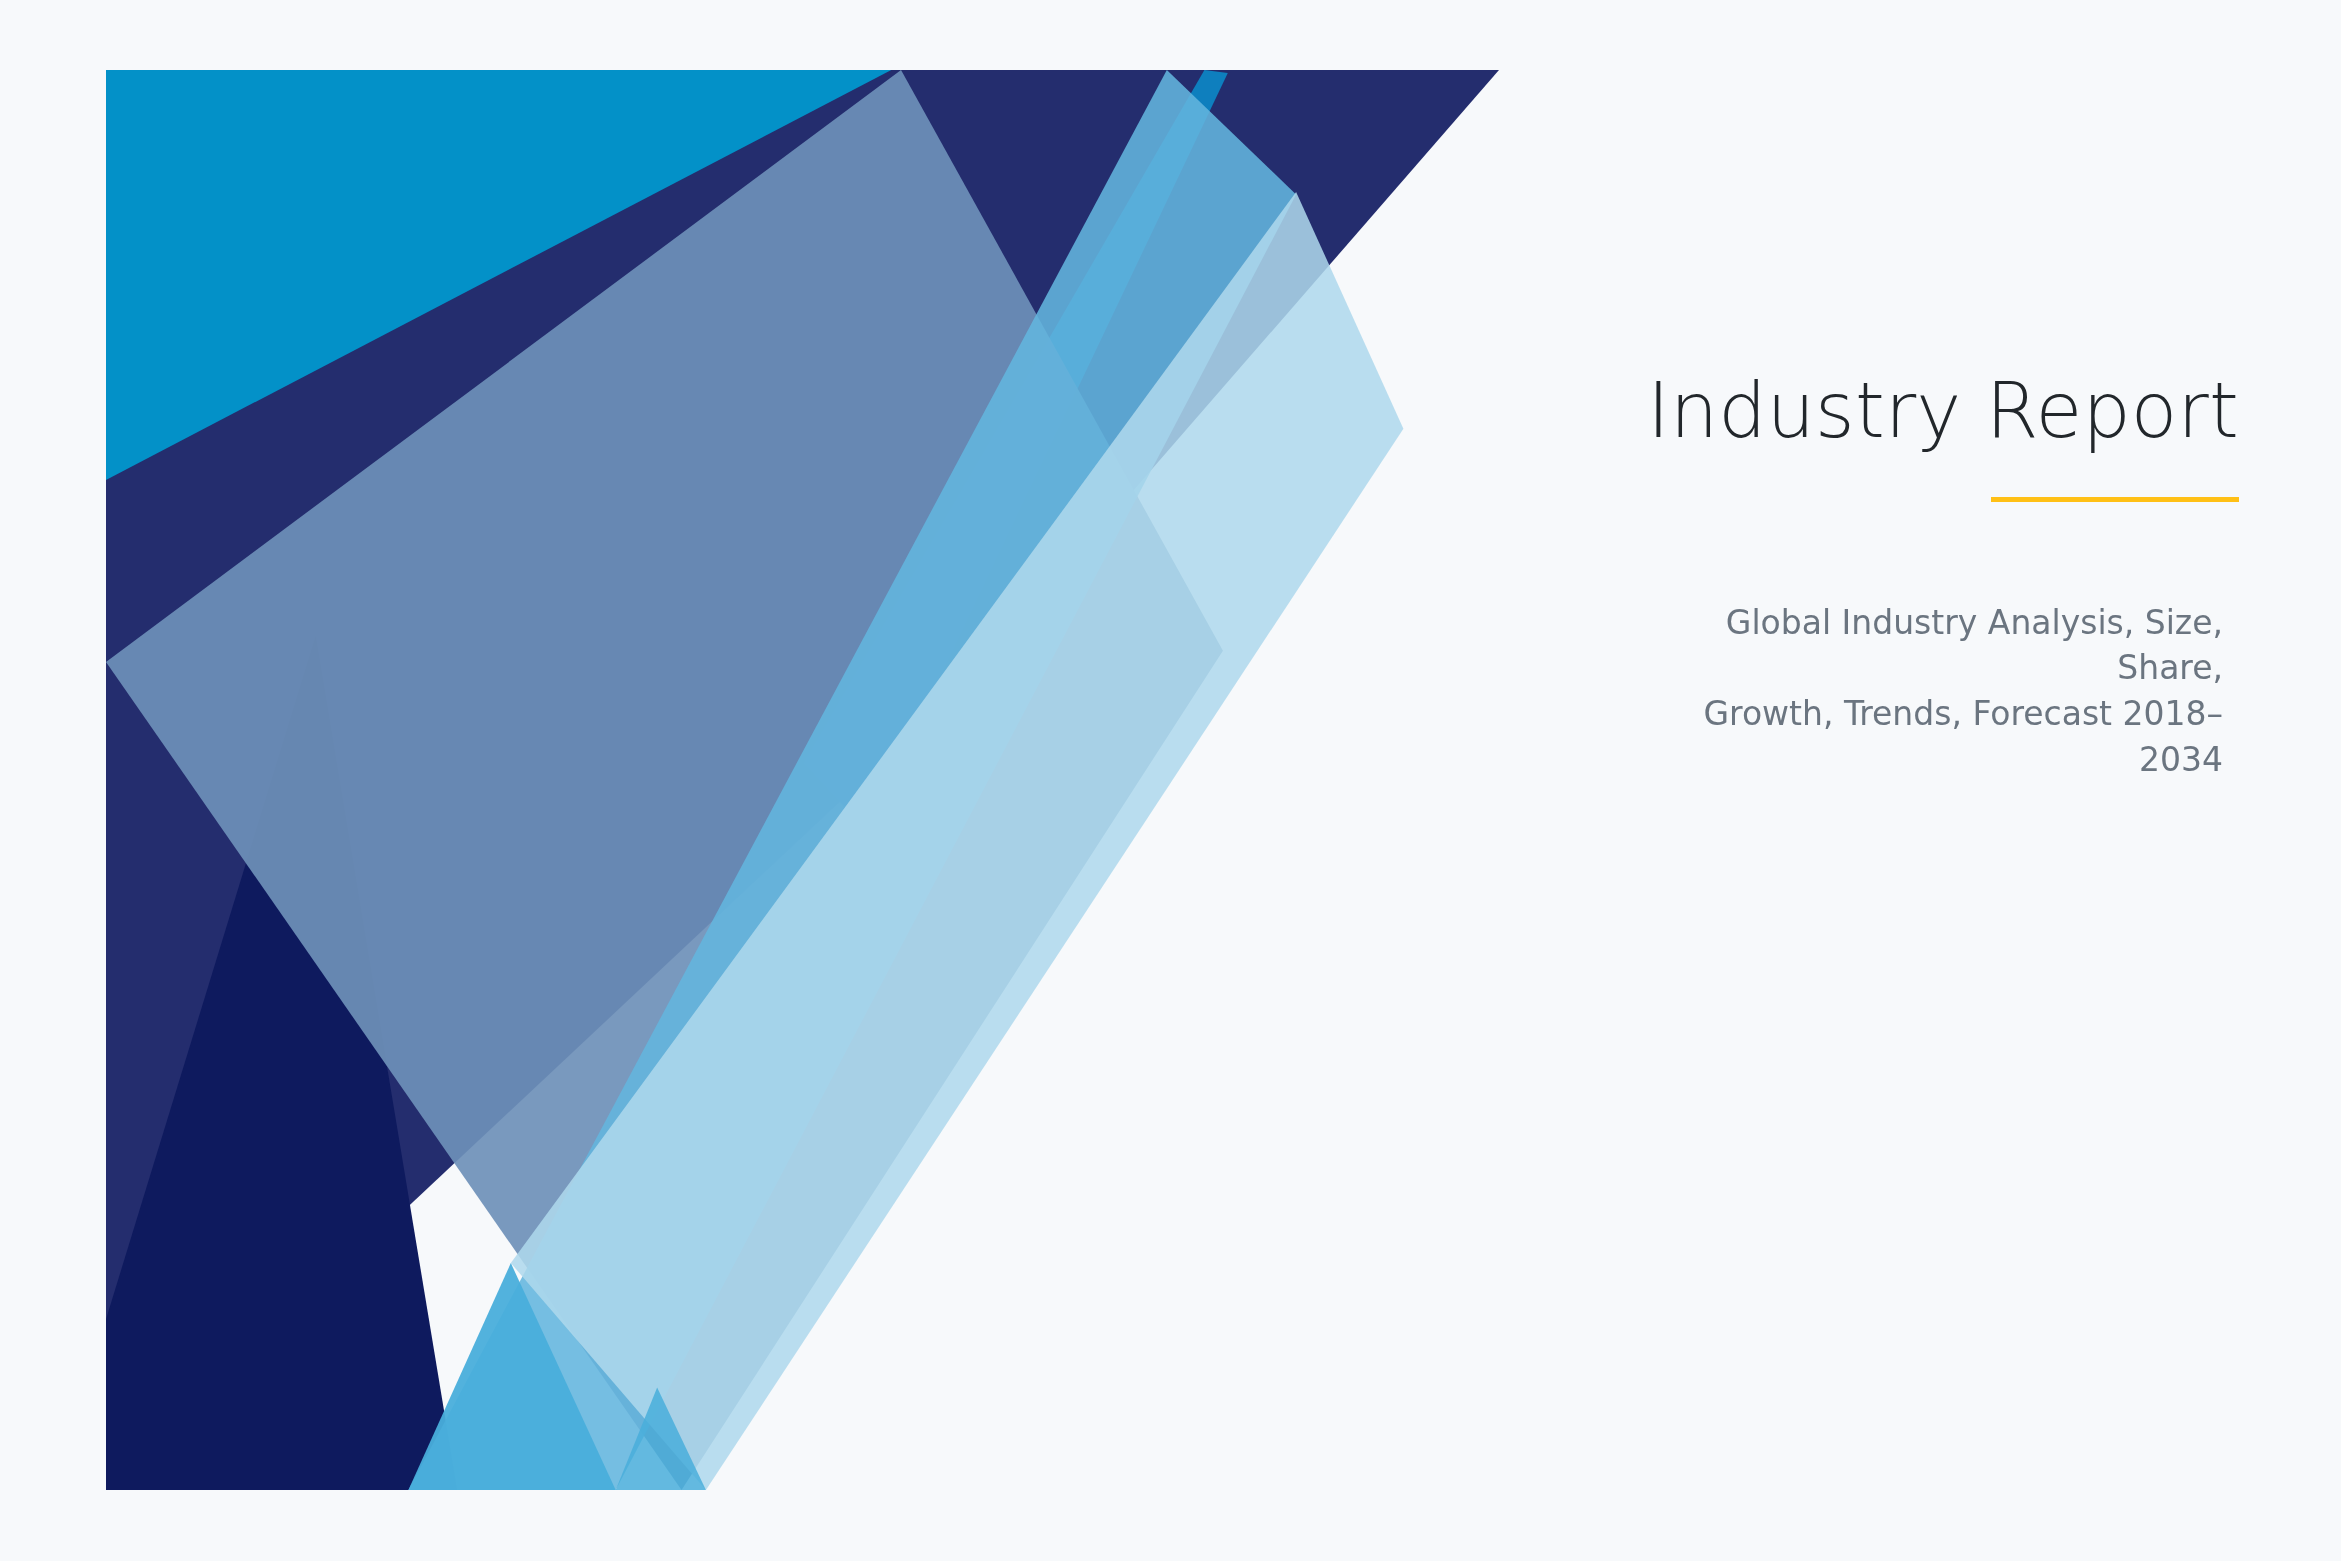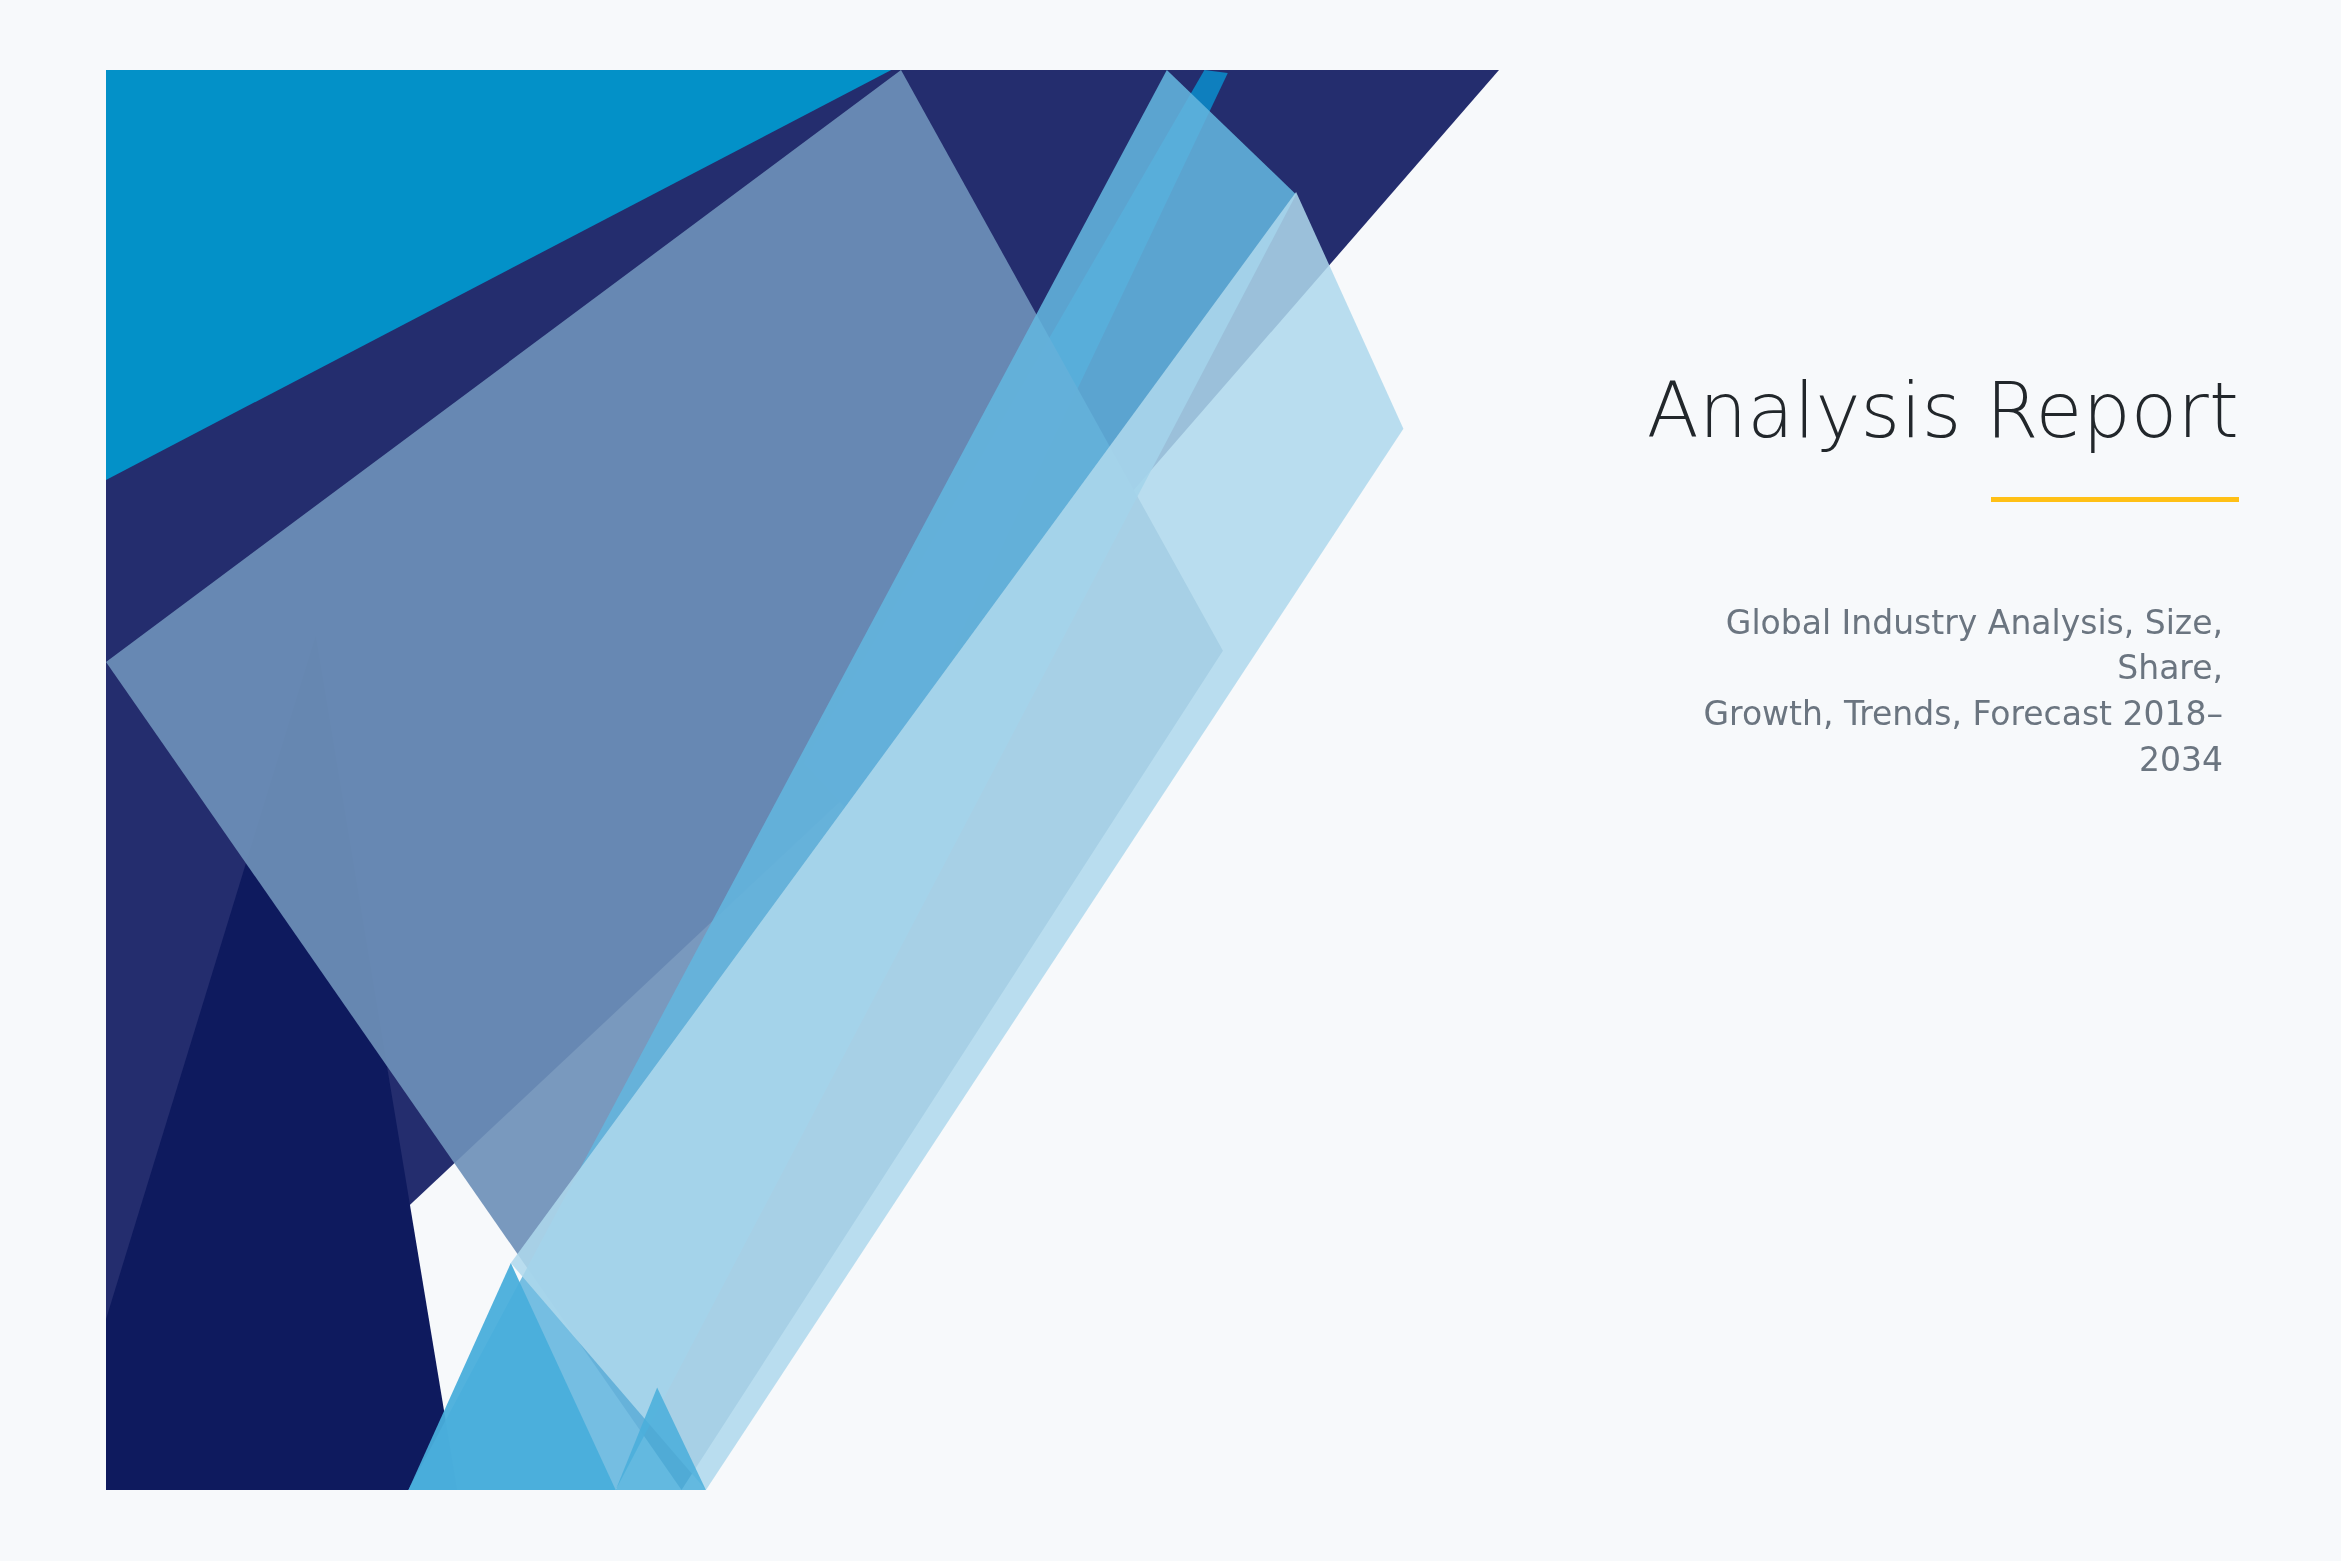--- a/index.html
+++ b/index.html
@@ -107,21 +107,21 @@
 
         <polygon points="2440,250 2660,735 1230,2910 830,2445" fill="#AFD8EC" fill-opacity="0.86"></polygon>
 
         <polygon points="830,2445 1045,2910 620,2910" fill="#49AEDB" fill-opacity="0.95"></polygon>
         <polygon points="1230,2910 1045,2910 1130,2700" fill="#49AEDB" fill-opacity="0.85"></polygon>
       </g>
     </svg>
   </div>
 
   <div class="title-block">
-    <h1 class="report-title">Analysis Report</h1>
+    <h1 class="report-title">Industry Report</h1>
 
     <div class="rule-wrap">
       <div class="accent-rule"></div>
     </div>
 
     <p class="report-subtitle">
       <span class="line">Global Industry Analysis, Size, Share,</span>
       <span class="line">Growth, Trends, Forecast 2018–2034</span>
     </p>
   </div>

